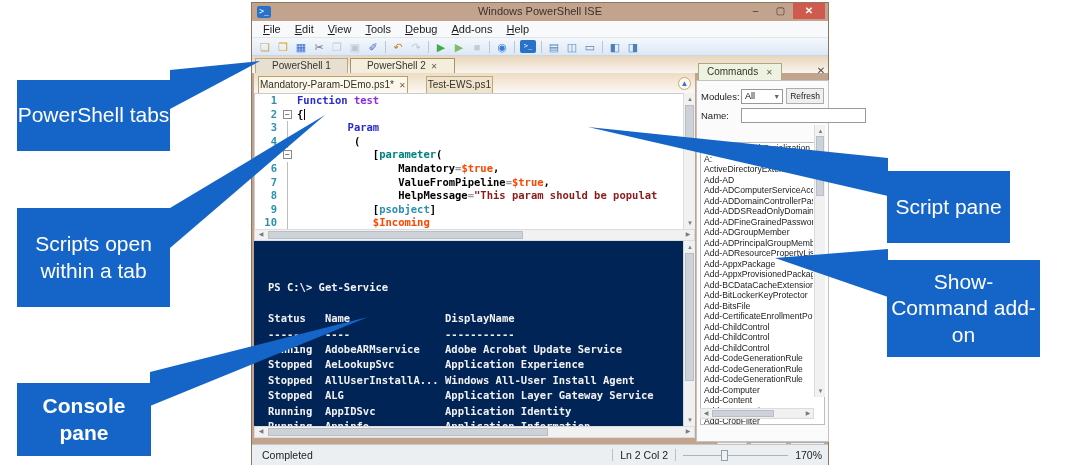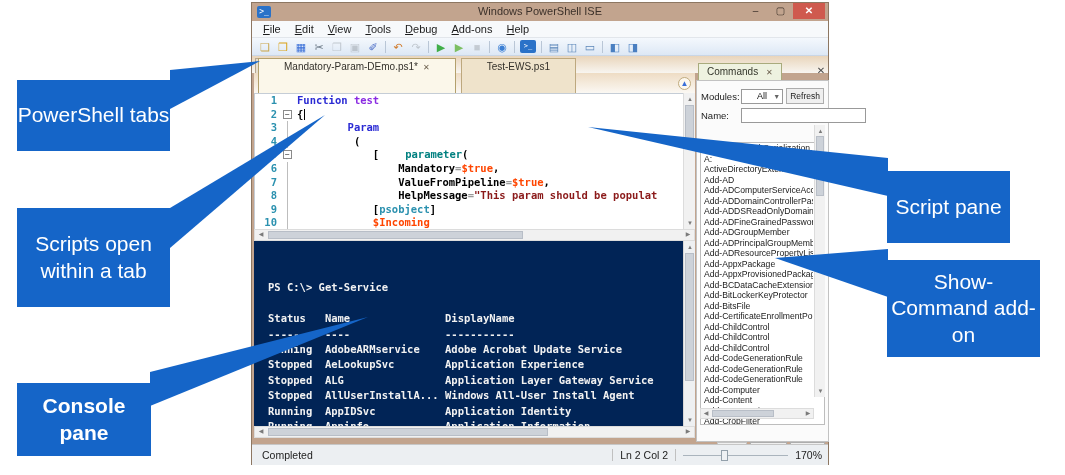--- a/index.html
+++ b/index.html
@@ -41,22 +41,22 @@
   .ps-tab { height:15px; font-size:10px; line-height:14px; padding:0 16px; color:#3a352c;
             background:#e7dfd0; border:1px solid #b5a690; border-bottom:none; margin-right:2px; }
   .ps-tab.active { background:#f3efdc; border-color:#aa9264; }
   .tab-close { margin-left:5px; font-size:8px; color:#6b5f4d; }
 
   
   .script-col { position:absolute; left:2px; top:70px; width:441px; height:371px; }
   .file-strip { position:absolute; left:0; top:0; width:100%; height:20px;
                 background:linear-gradient(#eedcc4,#fbf8f3); display:flex; align-items:flex-end;
                 padding-left:4px; }
-  .file-tab { height:35px; font-size:10px; line-height:16px; padding:0 25px; color:#33302a;
-              background:#efe3cb; border:1px solid #bda87e; border-bottom:none; margin-right:5px; }
+  .file-tab { height:17px; font-size:10px; line-height:16px; padding:0 1px; color:#33302a;
+              background:#efe3cb; border:1px solid #bda87e; border-bottom:none; margin-right:18px; }
   .file-tab.active { background:#fbf7ea; border-color:#b3a06c; }
   .collapse-btn { position:absolute; right:4px; top:4px; width:13px; height:13px;
                   border-radius:50%; background:#fdf8ee; border:1px solid #c0ab7e;
                   color:#3a6fd8; font-size:8px; line-height:11px; text-align:center; }
 
   .editor { position:absolute; left:0; top:20px; width:100%; height:136px; background:#fff;
             border:1px solid #c5cdd6; border-bottom:none; overflow:hidden;
             font-family:"DejaVu Sans Mono",monospace; font-size:10.5px; font-weight:bold; }
   .code-row { display:flex; height:13.6px; line-height:13.6px; white-space:pre; }
   .gutter { width:26px; text-align:right; padding-right:4px; flex:none; }
@@ -89,21 +89,21 @@
   .cmd-tab { position:absolute; left:2px; top:0; height:17px; font-size:10px; line-height:16px;
              padding:0 8px; color:#33352a; background:#eef2e0; border:1px solid #a9ab7d;
              border-bottom:none; }
   .pane-close { position:absolute; right:2px; top:2px; font-size:10px; color:#4a4a4a; width:12px;
                 text-align:center; }
   .cmd-body { position:absolute; left:0; top:17px; width:100%; height:362px; background:#fbfbfb;
               border:1px solid #c2c2c2; }
   .cmd-row { position:absolute; left:4px; right:4px; display:flex; align-items:center; }
   .cmd-label { font-size:9.5px; color:#222; width:40px; flex:none; }
   .combo { flex:1; height:15px; background:#fff; border:1px solid #999; font-size:9px;
-           line-height:13px; padding:0 15px; color:#111; position:relative; }
+           line-height:13px; padding:0 3px; color:#111; position:relative; }
   .combo .chev { position:absolute; right:2px; top:0; font-size:7px; color:#666; }
   .refresh-btn { margin-left:3px; height:16px; font-size:8.5px; padding:0 3px;
                  background:#efefef; border:1px solid #adadad; color:#222;
                  font-family:"Liberation Sans",sans-serif; }
   .name-input { flex:1; height:15px; background:#fff; border:1px solid #999; font-size:9px;
                 padding:0 3px; font-family:"Liberation Sans",sans-serif; }
   .cmd-list { position:absolute; left:3px; right:3px; top:61px; height:283px; background:#fff;
               border:1px solid #bdbdbd; overflow:hidden; }
   .cmd-item { height:10.5px; line-height:10.5px; font-size:8.6px; color:#1a1a1a;
               padding-left:3px; white-space:pre; overflow:hidden; width:112px; }
@@ -199,21 +199,21 @@
           <div class="file-tab active"><span>Mandatory-Param-DEmo.ps1*</span><span class="tab-close">✕</span></div>
           <div class="file-tab"><span>Test-EWS.ps1</span></div>
         </div>
       <div class="collapse-btn">▲</div>
 
       <div class="editor" id="editor">
           <div class="code-row"><span class="gutter" style="color: rgb(43, 145, 175);">1</span><span class="foldcol"></span><span><span style="color: rgb(42, 42, 212);">Function</span><span style="color: rgb(0, 0, 0);"> </span><span style="color: rgb(138, 43, 226);">test</span></span></div>
           <div class="code-row"><span class="gutter" style="color: rgb(43, 145, 175);">2</span><span class="foldcol"><span class="foldbox">−</span></span><span><span style="color: rgb(0, 0, 0);">{</span><span class="caret"></span></span></div>
           <div class="code-row"><span class="gutter" style="color: rgb(43, 145, 175);">3</span><span class="foldcol"><span class="guide"></span></span><span><span style="color: rgb(0, 0, 0);">        </span><span style="color: rgb(42, 42, 212);">Param</span></span></div>
           <div class="code-row"><span class="gutter" style="color: rgb(43, 145, 175);">4</span><span class="foldcol"><span class="guide"></span></span><span><span style="color: rgb(0, 0, 0);">         (</span></span></div>
-          <div class="code-row"><span class="gutter" style="color: rgb(43, 145, 175);">5</span><span class="foldcol"><span class="foldbox">−</span></span><span><span style="color: rgb(0, 0, 0);">            [</span><span style="color: rgb(0, 128, 128); margin-left: 26px;">parameter</span><span style="color: rgb(0, 0, 0);">(</span></span></div>
+          <div class="code-row"><span class="gutter" style="color: rgb(43, 145, 175);">5</span><span class="foldcol"><span class="foldbox">−</span></span><span><span style="color: rgb(0, 0, 0);">            [</span><span style="color: rgb(0, 128, 128);">parameter</span><span style="color: rgb(0, 0, 0);">(</span></span></div>
           <div class="code-row"><span class="gutter" style="color: rgb(43, 145, 175);">6</span><span class="foldcol"><span class="guide"></span></span><span><span style="color: rgb(0, 0, 0);">                Mandatory</span><span style="color: rgb(154, 154, 154);">=</span><span style="color: rgb(255, 69, 0);">$true</span><span style="color: rgb(0, 0, 0);">,</span></span></div>
           <div class="code-row"><span class="gutter" style="color: rgb(43, 145, 175);">7</span><span class="foldcol"><span class="guide"></span></span><span><span style="color: rgb(0, 0, 0);">                ValueFromPipeline</span><span style="color: rgb(154, 154, 154);">=</span><span style="color: rgb(255, 69, 0);">$true</span><span style="color: rgb(0, 0, 0);">,</span></span></div>
           <div class="code-row"><span class="gutter" style="color: rgb(43, 145, 175);">8</span><span class="foldcol"><span class="guide"></span></span><span><span style="color: rgb(0, 0, 0);">                HelpMessage</span><span style="color: rgb(154, 154, 154);">=</span><span style="color: rgb(139, 26, 26);">"This param should be populat</span></span></div>
           <div class="code-row"><span class="gutter" style="color: rgb(43, 145, 175);">9</span><span class="foldcol"><span class="guide"></span></span><span><span style="color: rgb(0, 0, 0);">            [</span><span style="color: rgb(43, 145, 175);">psobject</span><span style="color: rgb(0, 0, 0);">]</span></span></div>
           <div class="code-row"><span class="gutter" style="color: rgb(43, 145, 175);">10</span><span class="foldcol"><span class="guide"></span></span><span><span style="color: rgb(0, 0, 0);">            </span><span style="color: rgb(255, 69, 0);">$Incoming</span></span></div>
         </div>
       <div class="ed-vscroll">
         <div class="sb-arrow" style="top:0;">▲</div>
         <div class="sb-thumb" style="left:1px; right:1px; top:12px; height:42px;"></div>
         <div class="sb-arrow" style="bottom:0;">▼</div>
@@ -225,22 +225,22 @@
       </div>
 
       <div class="console" id="console">
           <div class="cline"></div>
           <div class="cline">PS C:\&gt; Get-Service</div>
           <div class="cline"></div>
           <div class="cline">Status   Name               DisplayName</div>
           <div class="cline">------   ----               -----------</div>
           <div class="cline">Running  AdobeARMservice    Adobe Acrobat Update Service</div>
           <div class="cline">Stopped  AeLookupSvc        Application Experience</div>
+          <div class="cline">Stopped  AllUserInstallA... Windows All-User Install Agent</div>
           <div class="cline">Stopped  ALG                Application Layer Gateway Service</div>
-          <div class="cline">Stopped  AllUserInstallA... Windows All-User Install Agent</div>
           <div class="cline">Running  AppIDSvc           Application Identity</div>
           <div class="cline">Running  Appinfo            Application Information</div>
         </div>
       <div class="con-vscroll">
         <div class="sb-arrow" style="top:0;">▲</div>
         <div class="sb-thumb" style="left:1px; right:1px; top:12px; height:128px;"></div>
         <div class="sb-arrow" style="bottom:0;">▼</div>
       </div>
       <div class="con-hscroll">
         <div class="sb-arrow" style="left:0; top:-1px; line-height:11px;">◀</div>

